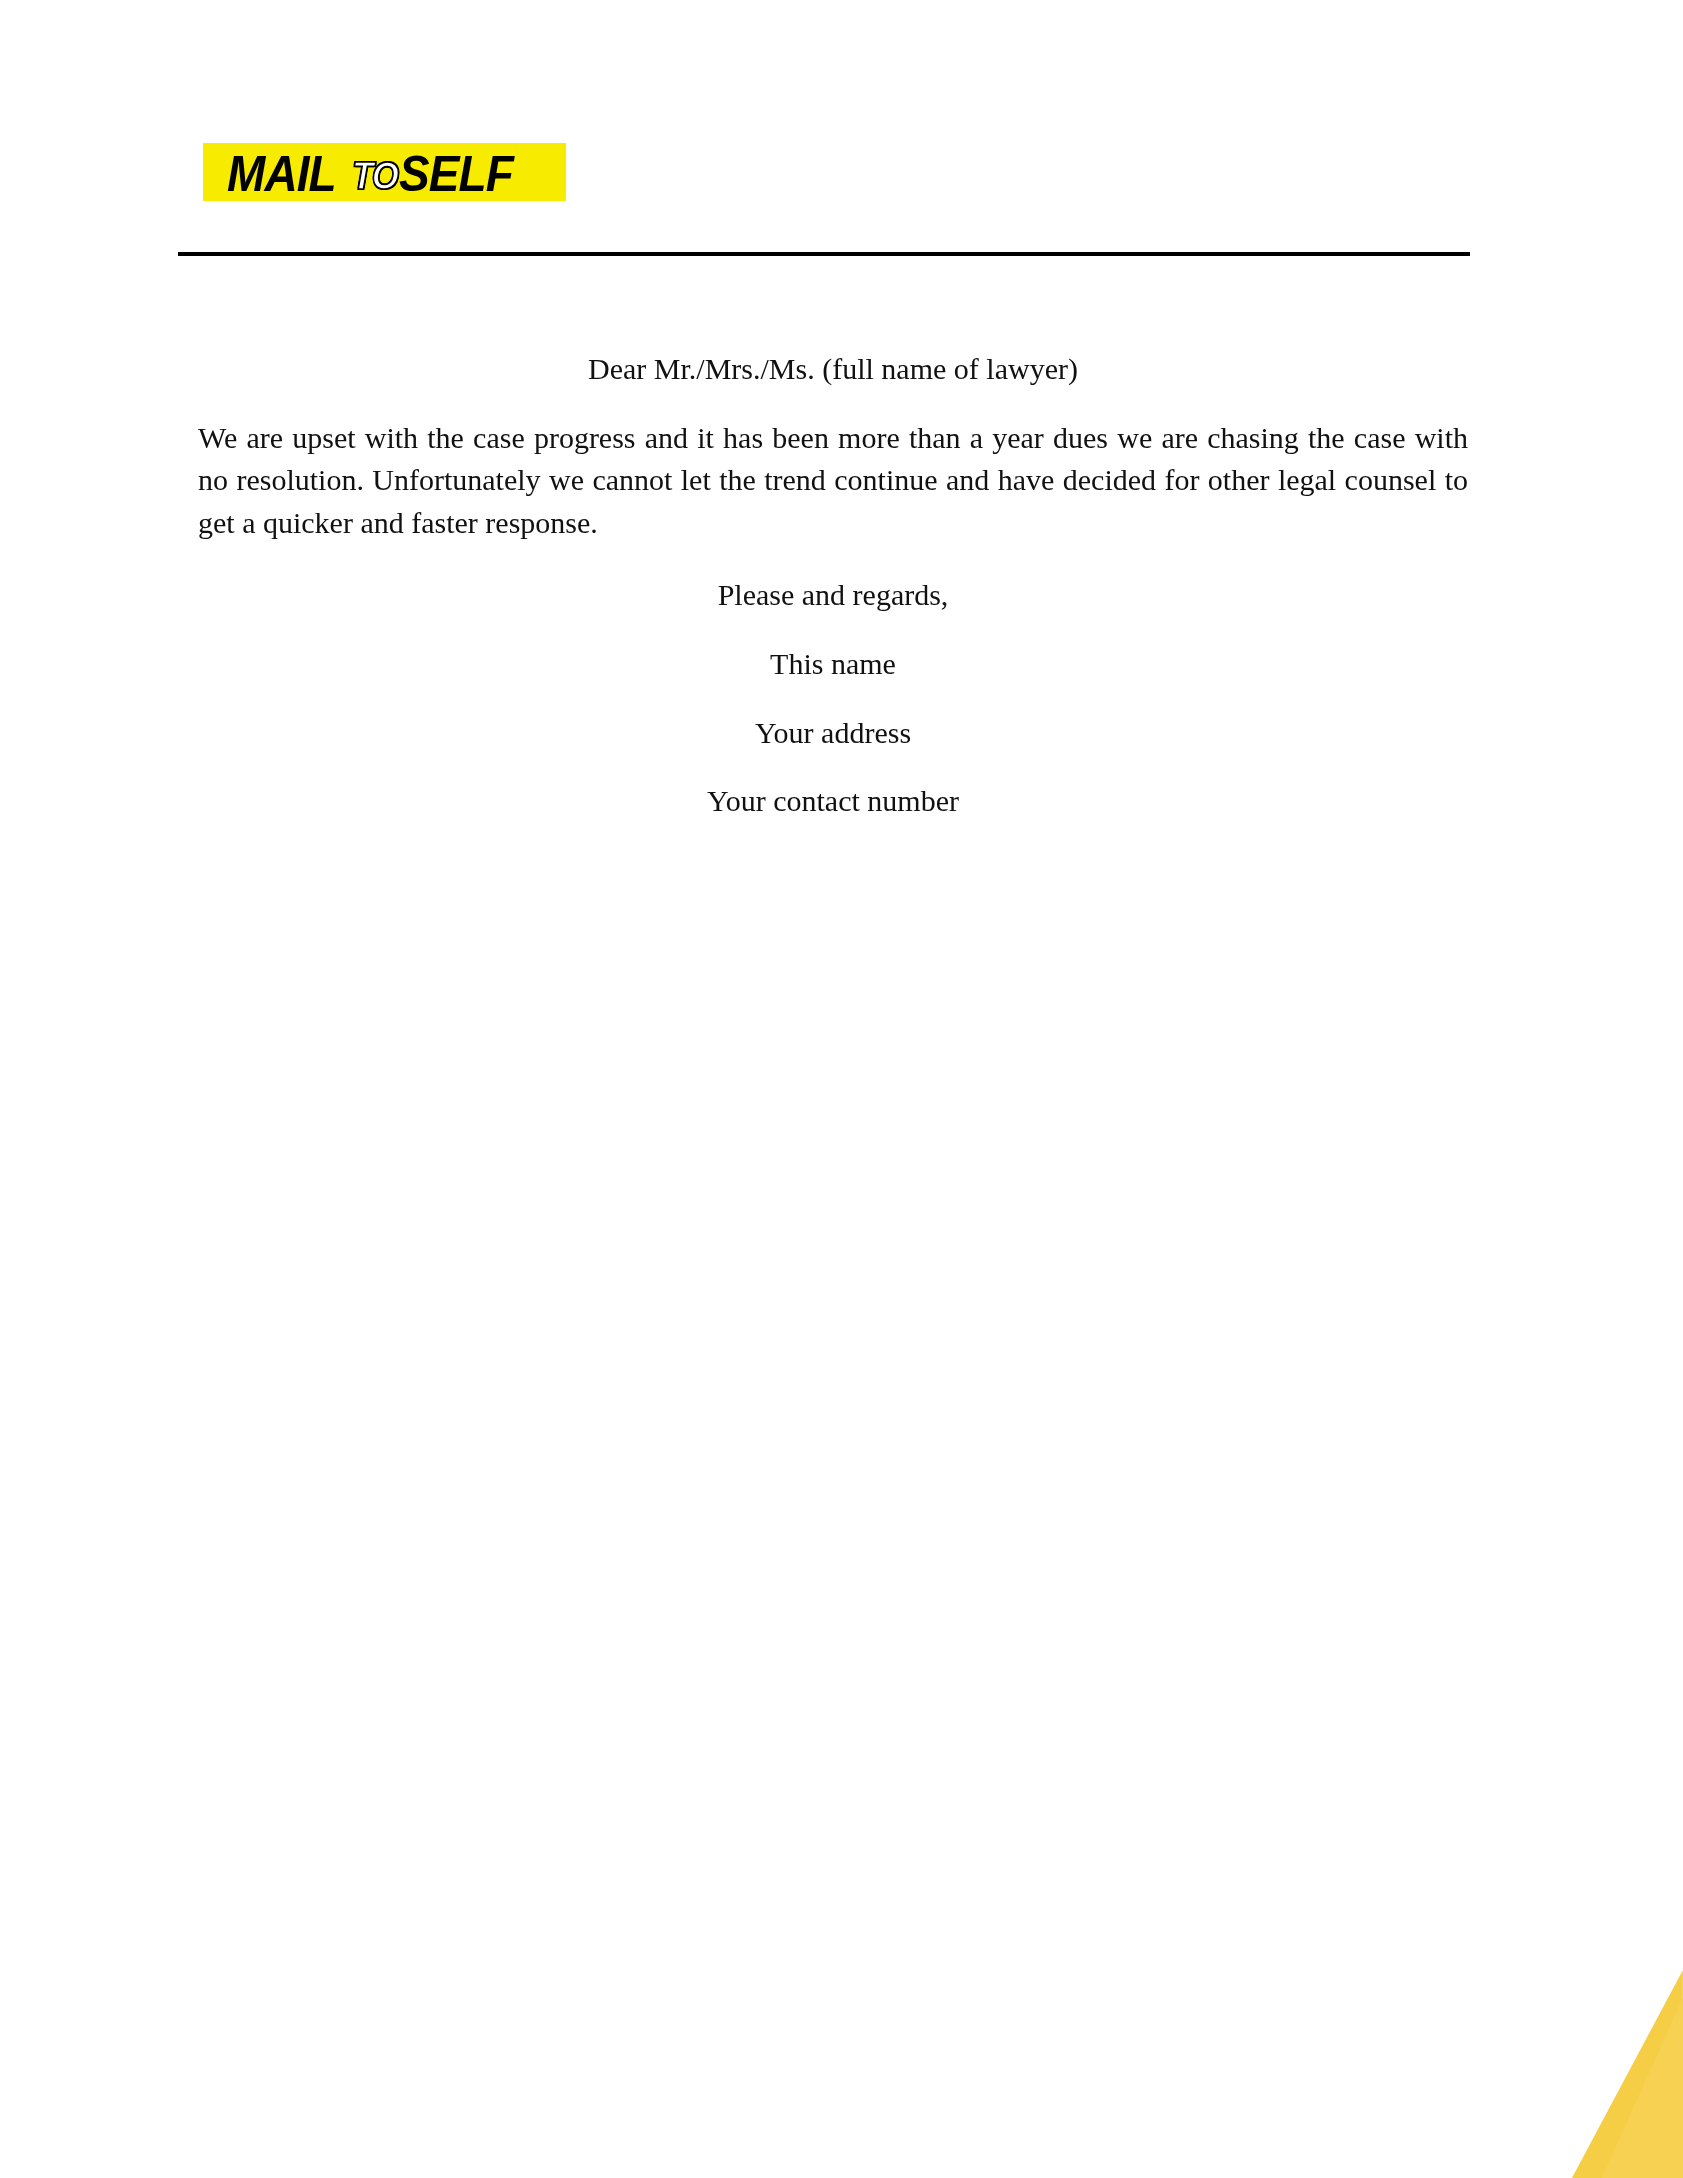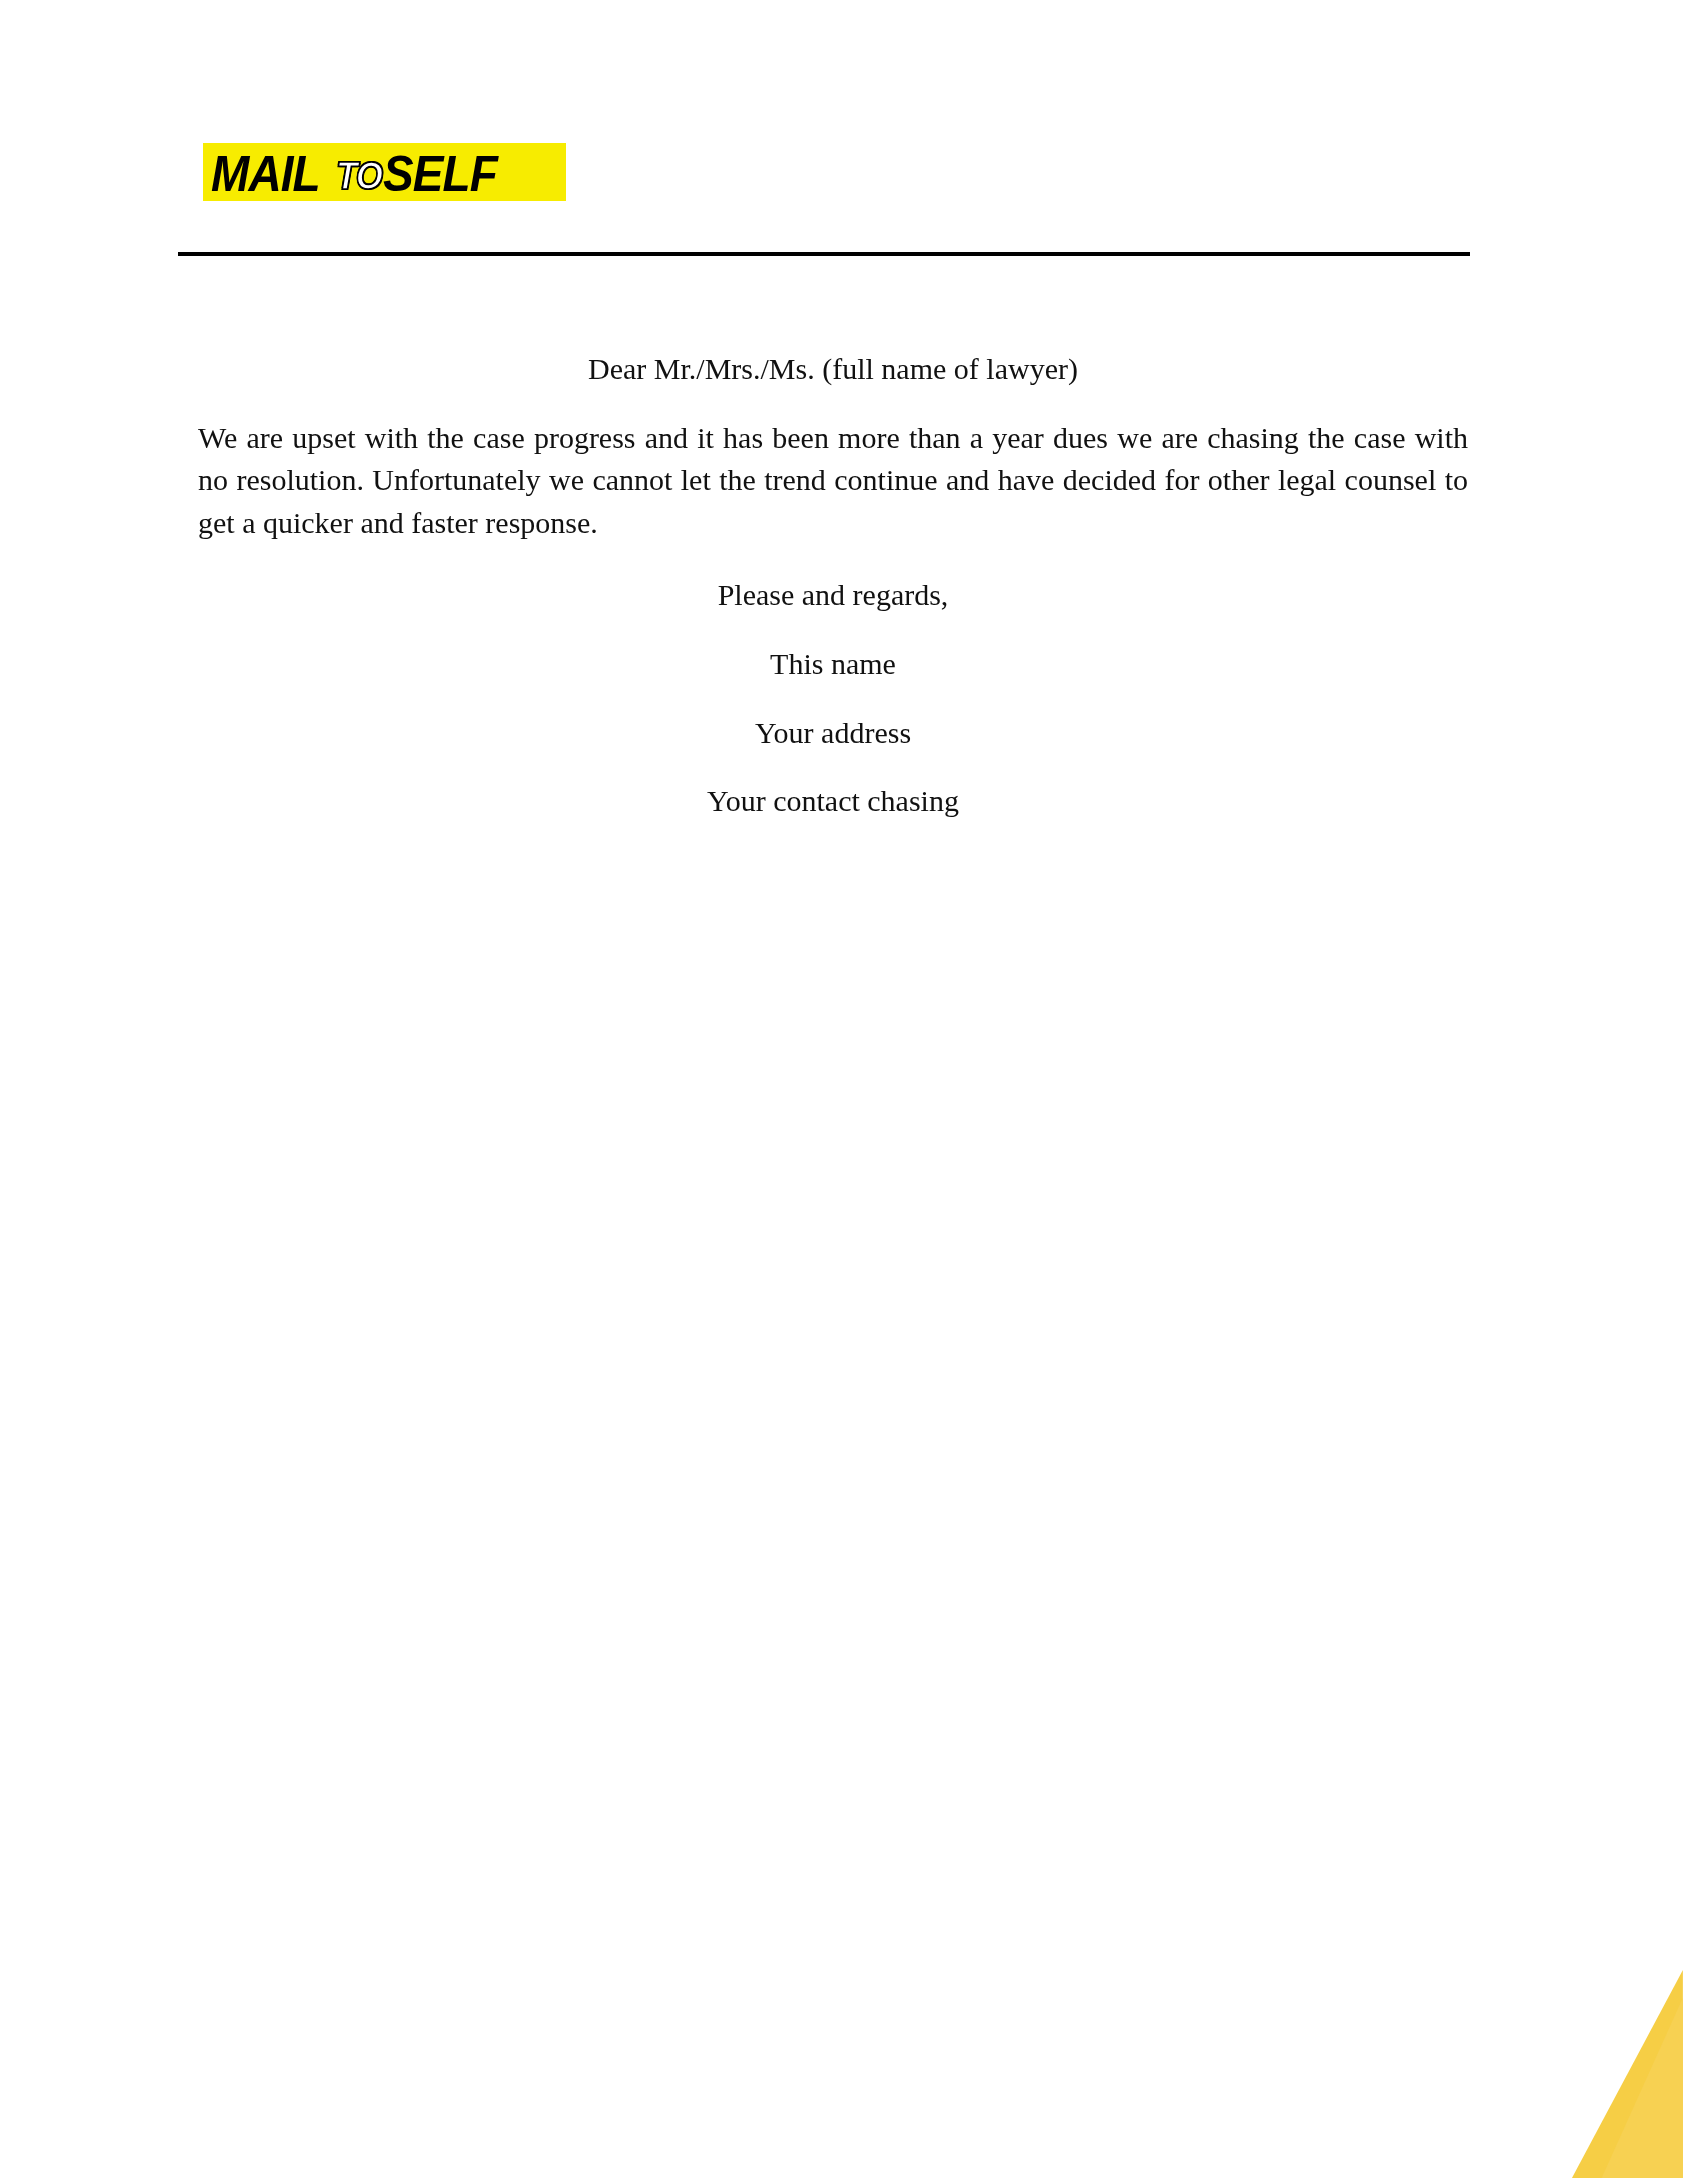--- a/index.html
+++ b/index.html
@@ -32,21 +32,21 @@
     left: 203px;
     top: 143px;
     width: 363px;
     height: 58px;
     background: var(--logo-bg, #F7EC00);
     overflow: hidden;
   }
 
   .logo-wordmark {
     position: absolute;
-    left: 0;
+    left: 16px;
     top: 0;
     width: 363px;
     height: 46px;
   }
 
   .logo-part {
     position: absolute;
     font-family: "Liberation Sans", "DejaVu Sans", sans-serif;
     font-weight: bold;
     font-style: italic;
@@ -160,21 +160,21 @@
 
     <p>We are upset with the case progress and it has been more than a year dues we are chasing the case with no resolution. Unfortunately we cannot let the trend continue and have decided for other legal counsel to get a quicker and faster response.</p>
 
 
     <p class="signoff">Please and regards,</p>
 
     <p class="signoff">This name</p>
 
     <p class="signoff">Your address</p>
 
-    <p class="signoff">Your contact chasing</p>
+    <p class="signoff">Your contact number</p>
   </div>
 
   <div class="corner-wedge">
     <svg viewBox="0 0 130 210" xmlns="http://www.w3.org/2000/svg" aria-hidden="true">
       <polygon points="130,0 130,210 18,210" fill="#F6CE45"></polygon>
       <polygon points="130,28 130,210 48,210" fill="#F7D152"></polygon>
     </svg>
   </div>
 
 </div>

